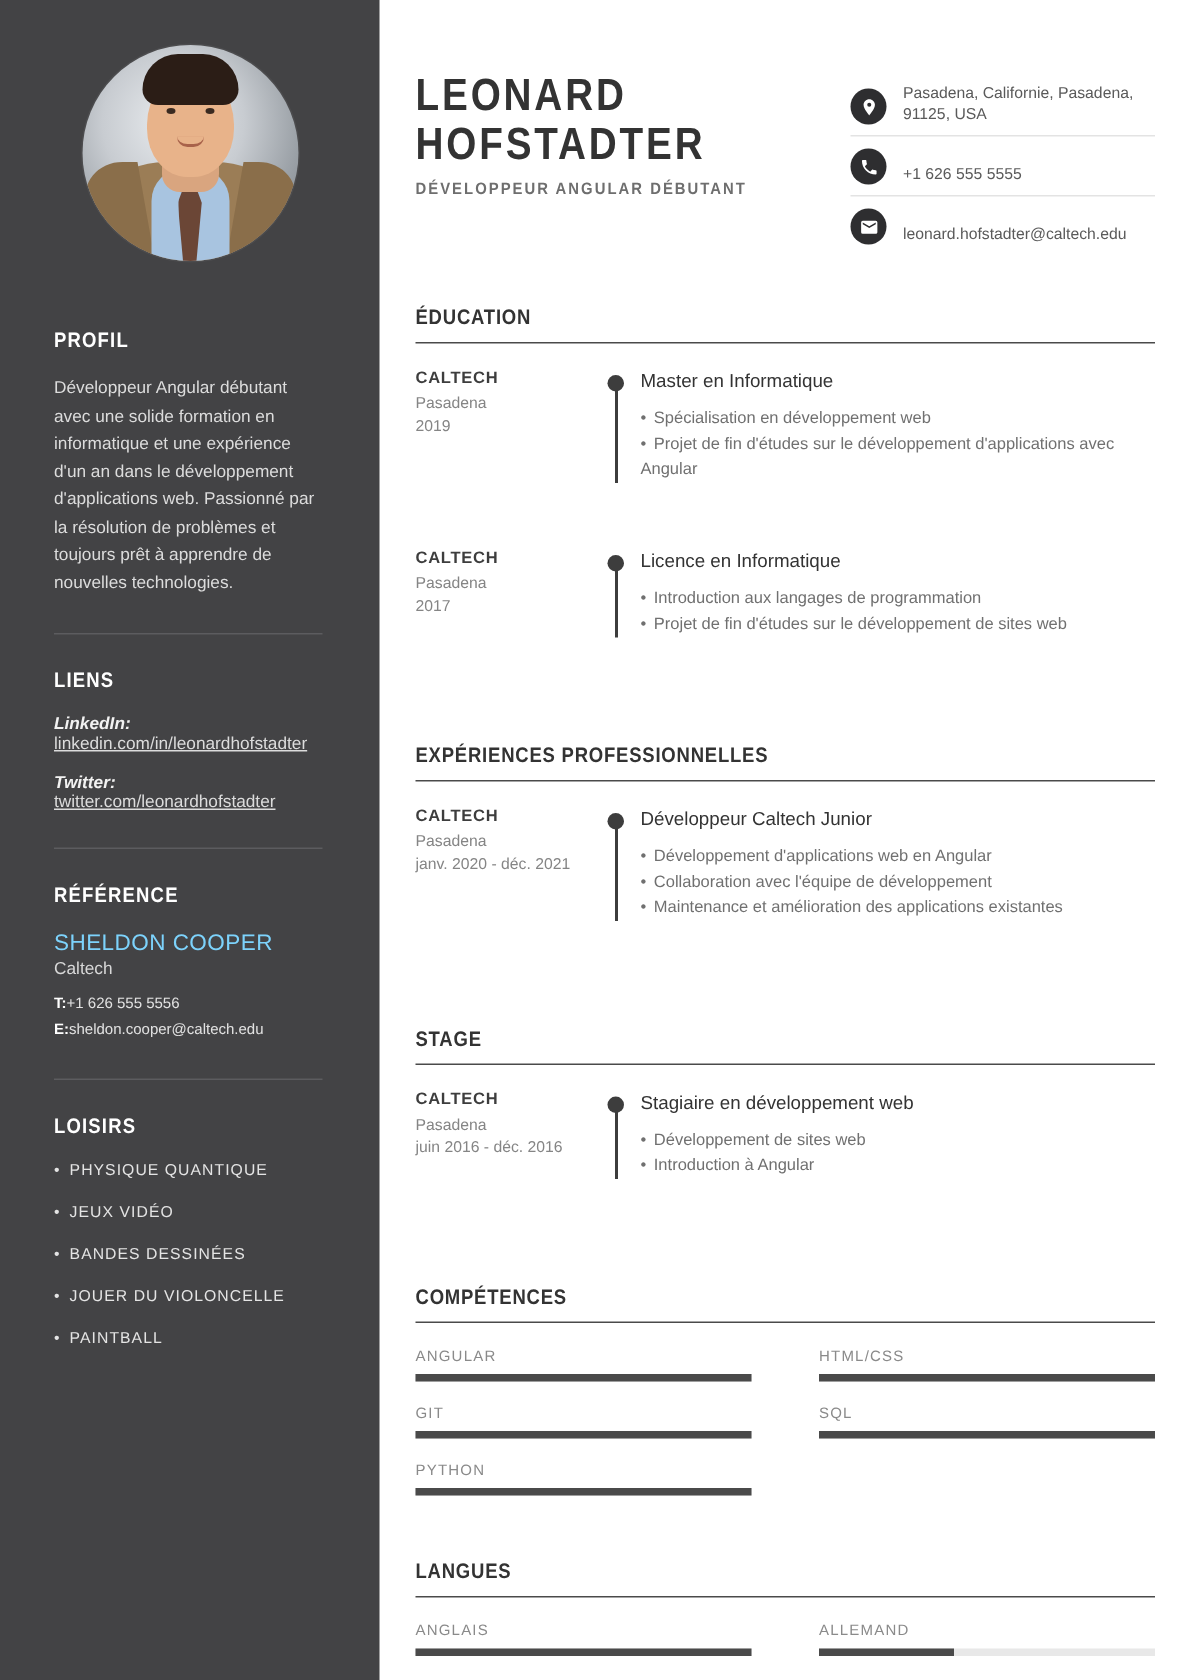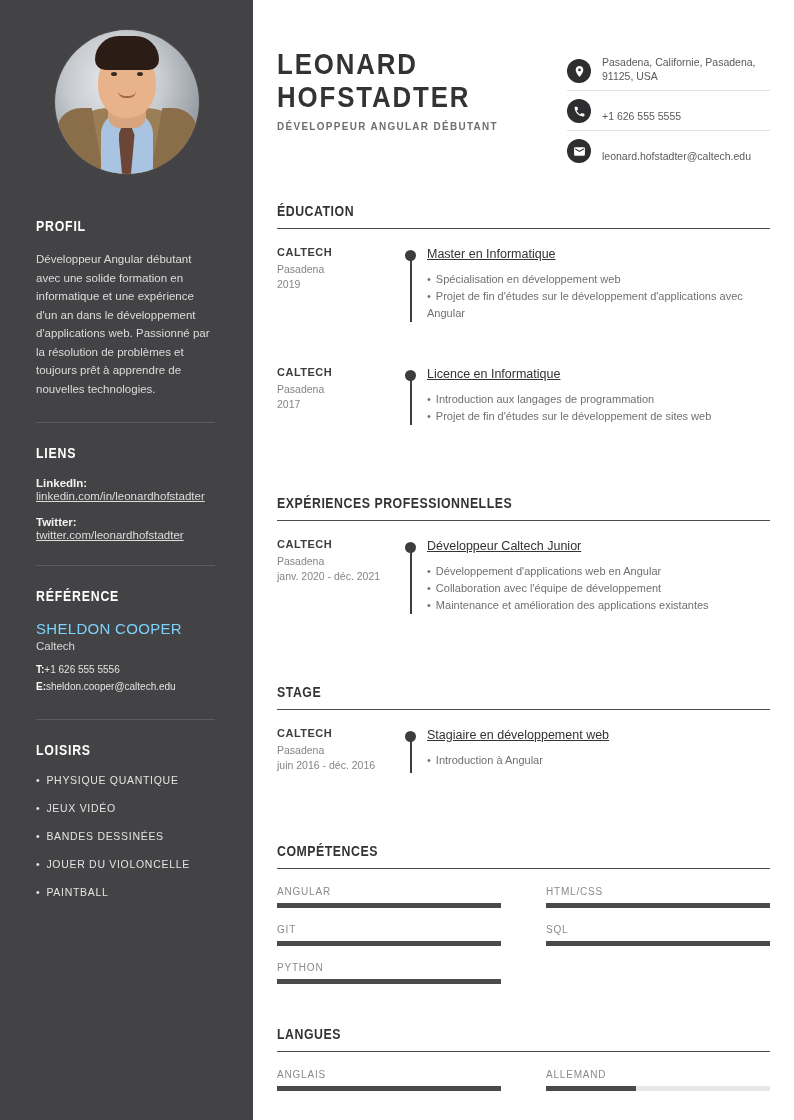--- a/index.html
+++ b/index.html
@@ -150,20 +150,21 @@
     color: #dcdcdc;
     margin: 0;
   }
 
   .link-block { margin-bottom: 14px; }
   .link-label {
     font-size: 11.5px;
     font-weight: bold;
     color: #f2f2f2;
     margin-bottom: 1px;
+    font-style: italic;
   }
   .link-url {
     font-size: 11.5px;
     color: #dcdcdc;
     text-decoration: underline;
     display: block;
     word-break: break-all;
   }
 
   .ref-name {
@@ -323,21 +324,20 @@
     border-radius: 50%;
     background: #3d3d3d;
     z-index: 2;
   }
   .entry-right { flex: 1; padding-left: 4px; }
   .e-role {
     font-size: 12.5px;
     color: #333333;
     margin-bottom: 9px;
     line-height: 16px;
-    text-decoration: underline;
   }
   .e-bullet {
     font-size: 11px;
     color: #707070;
     line-height: 17px;
     white-space: nowrap;
   }
   .e-bullet.wrap { white-space: normal; }
   .e-bullet .bl { margin-right: 5px; }
   .entry.tail { padding-bottom: 44px; }
@@ -580,20 +580,23 @@
           <div class="e-city">Pasadena</div>
           <div class="e-date">juin 2016 - déc. 2016</div>
         </div>
         <div class="entry-tl">
           <div class="tl-line"></div>
           <div class="tl-dot"></div>
         </div>
         <div class="entry-right">
           <div class="e-role">Stagiaire en développement web</div>
           <div class="e-bullet">
+            <span class="bl">•</span><span>Développement de sites web</span>
+          </div>
+          <div class="e-bullet">
             <span class="bl">•</span><span>Introduction à Angular</span>
           </div>
         </div>
       </div>
     </section>
 
     <section class="section">
       <div class="sec-title">COMPÉTENCES</div>
       <div class="sec-rule"></div>
 

